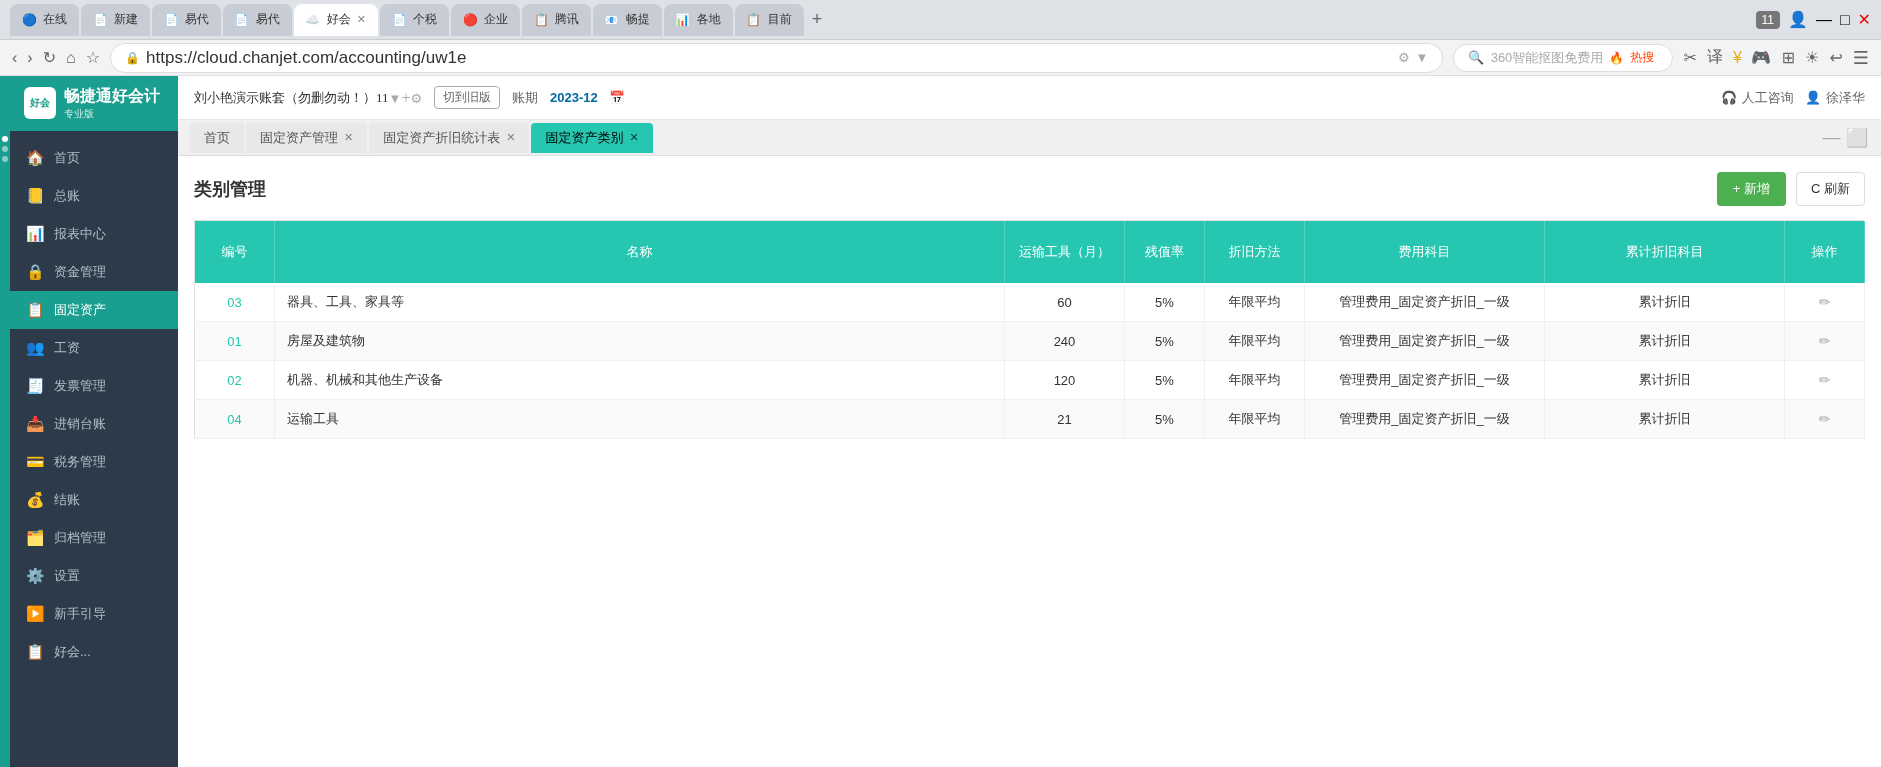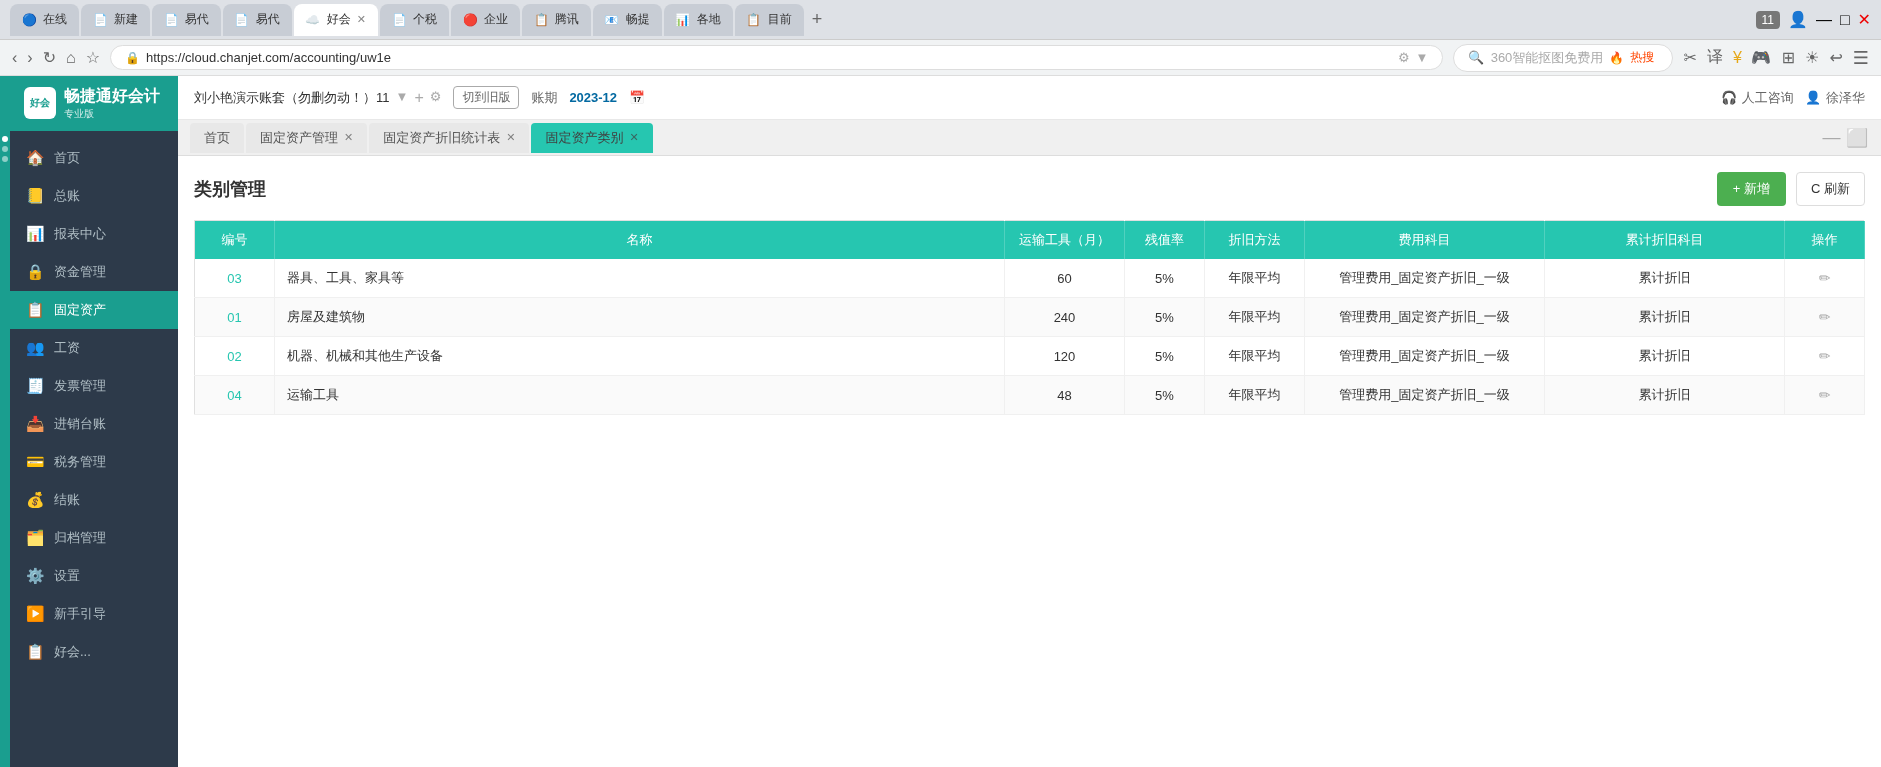--- a/index.html
+++ b/index.html
@@ -58,21 +58,21 @@
       border: 1px solid #ddd;
       border-radius: 20px;
       padding: 4px 14px;
       font-size: 13px;
       color: #333;
       display: flex;
       align-items: center;
       gap: 6px;
     }
     .address-bar .lock { color: #4caf50; font-size: 12px; }
-    .address-text { flex: 1; font-size: 13px; }
+    .address-text { flex: 1; font-size: 17px; }
     .search-box {
       background: #fff;
       border: 1px solid #ddd;
       border-radius: 20px;
       padding: 4px 14px;
       font-size: 13px;
       display: flex;
       align-items: center;
       gap: 6px;
       width: 220px;
@@ -135,21 +135,21 @@
     .top-bar {
       background: #fff;
       border-bottom: 1px solid #e8e8e8;
       height: 44px;
       display: flex;
       align-items: center;
       padding: 0 16px;
       gap: 12px;
       flex-shrink: 0;
     }
-    .user-info { display: flex; align-items: flex-start; gap: 6px; font-size: 13px; color: #333; }
+    .user-info { display: flex; align-items: flex-end; gap: 0; font-size: 13px; color: #333; font-family: Liberation Serif, serif; }
     .period-badge {
       border: 1px solid #ccc;
       border-radius: 4px;
       padding: 2px 8px;
       font-size: 12px;
       color: #666;
       cursor: pointer;
     }
     .period-badge.active-btn {
       background: #fff;
@@ -185,21 +185,21 @@
       cursor: pointer;
       border-radius: 4px 4px 0 0;
       display: flex;
       align-items: center;
       gap: 6px;
       background: #e8e8e8;
       height: 30px;
     }
     .page-tab.active {
       background: #26c6b0;
-      color: #404040;
+      color: #000000;
     }
     .page-tab .tab-x { font-size: 11px; opacity: 0.7; cursor: pointer; }
 
     
     .page-body {
       flex: 1;
       overflow: auto;
       padding: 16px;
       background: #fff;
       position: relative;
@@ -243,21 +243,21 @@
     .data-table {
       width: 100%;
       border-collapse: collapse;
       border: 1px solid #e0e0e0;
     }
     .data-table thead tr {
       background: #26c6b0;
       color: #fff;
     }
     .data-table th {
-      padding: 10px 12px;
+      padding: 22px 12px;
       text-align: center;
       font-weight: normal;
       font-size: 13px;
       border-right: 1px solid rgba(255,255,255,0.2);
     }
     .data-table td {
       padding: 10px 12px;
       border-bottom: 1px solid #f0f0f0;
       border-right: 1px solid #f0f0f0;
       font-size: 13px;
@@ -555,21 +555,21 @@
     <td>120</td>
     <td>5%</td>
     <td>年限平均</td>
     <td>管理费用_固定资产折旧_一级</td>
     <td>累计折旧</td>
     <td><button class="edit-btn">✏</button></td>
   </tr>
             <tr>
     <td class="id-cell">04</td>
     <td class="name-cell">运输工具</td>
-    <td>48</td>
+    <td>21</td>
     <td>5%</td>
     <td>年限平均</td>
     <td>管理费用_固定资产折旧_一级</td>
     <td>累计折旧</td>
     <td><button class="edit-btn">✏</button></td>
   </tr>
           </tbody>
       </table>
     </div>
   </div>

